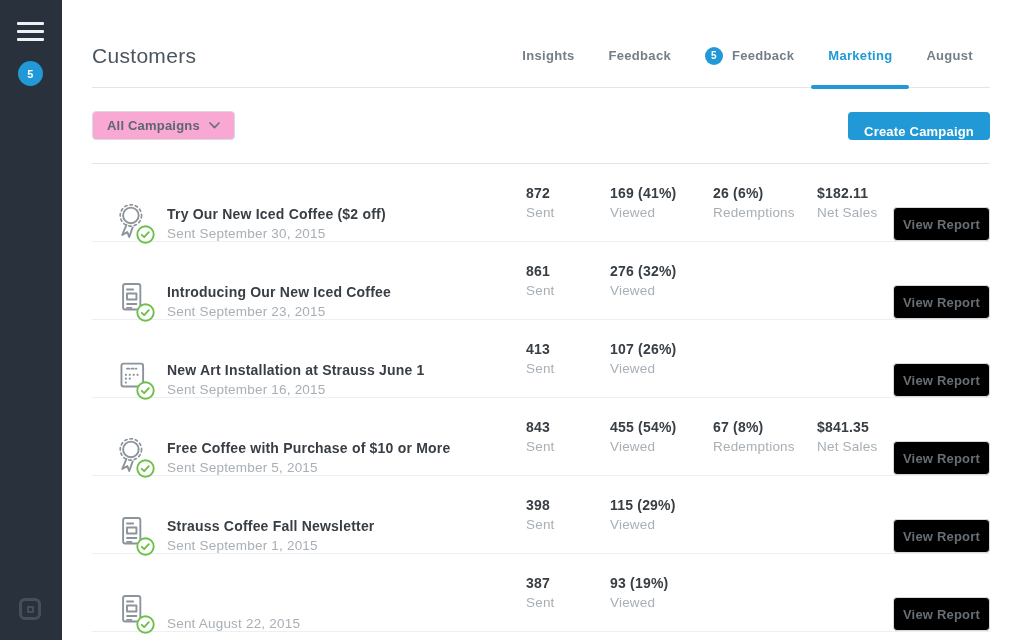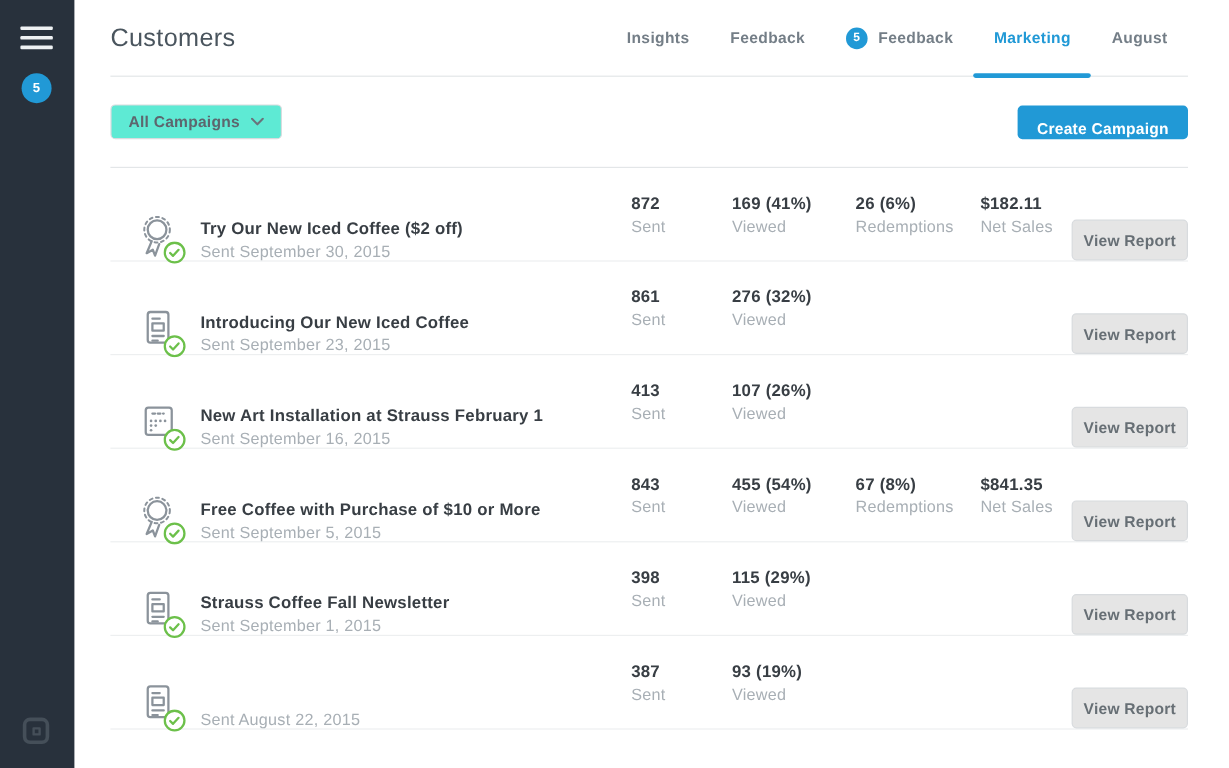--- a/index.html
+++ b/index.html
@@ -39,21 +39,21 @@
     width: 22px; height: 22px;
     border: 3px solid #454f59; border-radius: 6px;
     display: flex; align-items: center; justify-content: center;
   }
   .square-logo i {
     display: block; width: 7px; height: 7px;
     border: 2.5px solid #454f59; border-radius: 1px;
   }
 
   
-  .main { flex: 1; background: #fff; display: flex; flex-direction: column; }
+  .main { flex: 1; background: #fff; display: flex; flex-direction: column; margin-top: 24px; }
 
   .header {
     margin: 0 34px 0 30px;
     height: 64px;
     display: flex; align-items: center; justify-content: space-between;
     border-bottom: 1px solid #e3e6e8;
     position: relative;
   }
   .page-title {
     font-size: 21px; color: #4a555e; letter-spacing: 0.3px;
@@ -87,21 +87,21 @@
   
   .toolbar {
     margin: 0 34px 0 30px;
     height: 76px;
     display: flex; align-items: center; justify-content: space-between;
     border-bottom: 1px solid #e3e6e8;
   }
   .filter-btn {
     display: inline-flex; align-items: center;
     height: 29px; padding: 0 14px;
-    background: #5eead4;
+    background: #f9a8d4;
     border: 1px solid #d8dbde; border-radius: 4px;
     font-family: "Liberation Sans", sans-serif;
     font-size: 13px; font-weight: bold; letter-spacing: 0.2px;
     color: #5d666e;
     cursor: pointer;
   }
   .filter-btn svg { margin-left: 9px; }
   .create-btn {
     height: 28px; padding: 12px 16px;
     background: var(--accent, #2199d6);
@@ -137,21 +137,21 @@
   }
   .stat { align-self: center; }
   .stat .stat-value { font-size: 14px; font-weight: bold; color: #383e44; letter-spacing: 0.2px; }
   .stat .stat-label { font-size: 13.5px; color: #a8afb5; letter-spacing: 0.2px; margin-top: 4px; }
   .col-sent { width: 84px; }
   .col-viewed { width: 103px; }
   .col-redemptions { width: 104px; }
   .col-netsales { width: 76px; }
   .view-report {
     width: 97px; height: 34px;
-    background: #e5e5e5;
+    background: #000000;
     border: 1px solid #d8dbde; border-radius: 4px;
     font-family: "Liberation Sans", sans-serif;
     font-size: 13px; font-weight: 600; letter-spacing: 0.2px;
     color: #676f75;
     cursor: pointer;
     flex: 0 0 97px;
   }
 </style>
 </head>
 <body>
@@ -311,21 +311,21 @@
           <circle cx="12.5" cy="23" r="1"></circle>
         </g>
       </svg>
 
       <svg class="check-badge" width="19" height="19" viewBox="0 0 19 19">
         <circle cx="9.5" cy="9.5" r="8.2" fill="#ffffff" stroke="#6cc04a" stroke-width="1.9"></circle>
         <path d="M5.8 9.8 l2.4 2.4 4.6-5" fill="none" stroke="#6cc04a" stroke-width="1.9" stroke-linecap="round" stroke-linejoin="round"></path>
       </svg>
     </div>
     <div class="row-info">
-      <div class="row-title">New Art Installation at Strauss February 1</div>
+      <div class="row-title">New Art Installation at Strauss June 1</div>
       <div class="row-date">Sent September 16, 2015</div>
     </div>
     <div class="stat col-sent">
       <div class="stat-value">413</div>
       <div class="stat-label">Sent</div>
     </div>
     <div class="stat col-viewed">
       <div class="stat-value">107 (26%)</div>
       <div class="stat-label">Viewed</div>
     </div>

